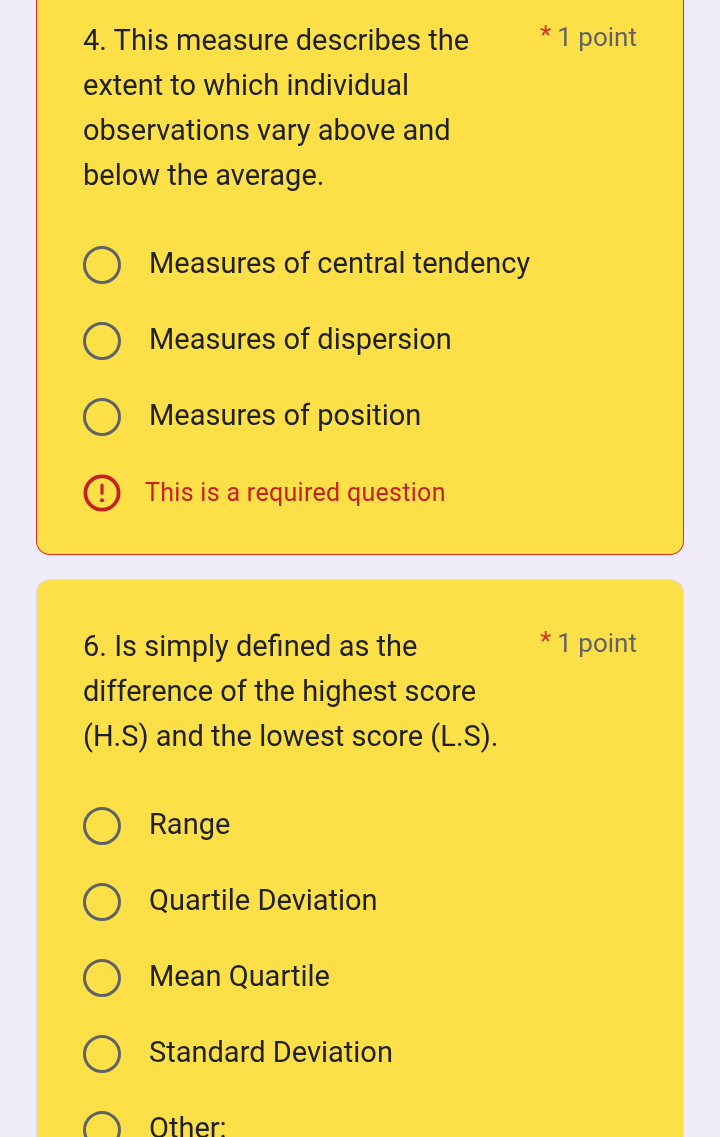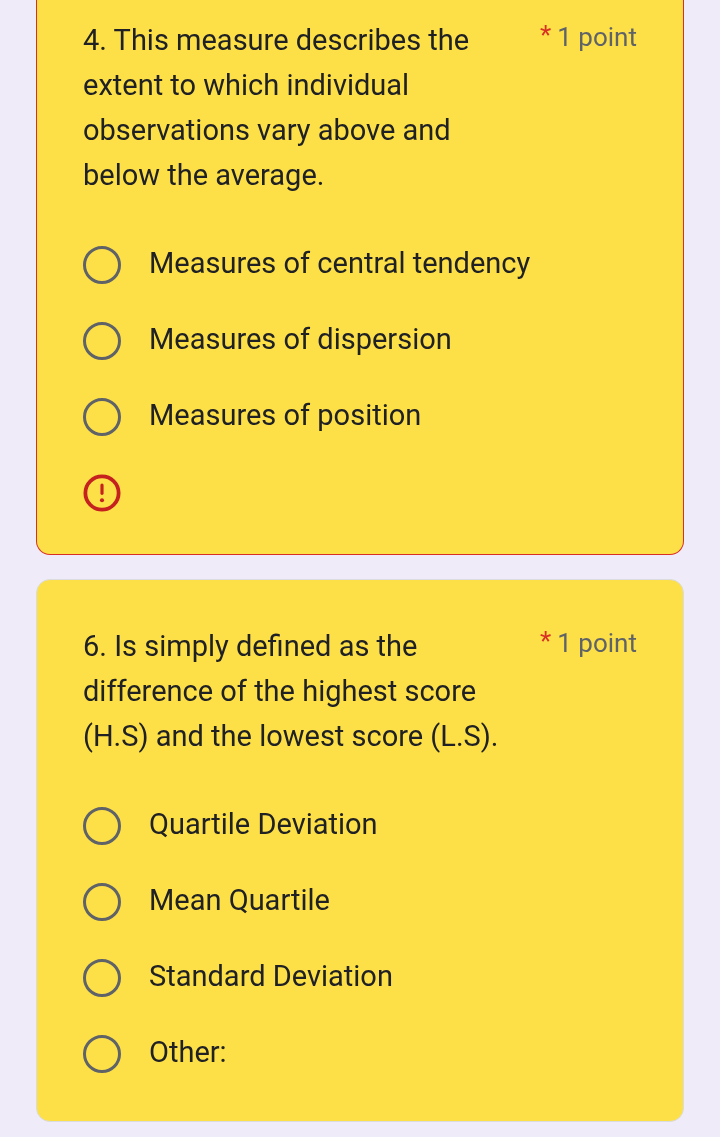--- a/index.html
+++ b/index.html
@@ -120,32 +120,37 @@
       <div class="radio"></div>
       <span class="option-label">Measures of position</span>
     </div>
   </div>
   <div class="error-row">
     <svg class="error-icon" viewBox="0 0 24 24">
       <circle cx="12" cy="12" r="10.5" fill="none" stroke="#c5221f" stroke-width="2.4"></circle>
       <rect x="11" y="6" width="2" height="7.2" rx="1" fill="#c5221f"></rect>
       <circle cx="12" cy="16.6" r="1.3" fill="#c5221f"></circle>
     </svg>
+    <span class="error-text">This is a required question</span>
   </div>
 </div>
 
 <div class="card normal">
   <div class="question-header">
     <div class="question-text">6. Is simply defined as the difference of the highest score (H.S) and the lowest score (L.S).</div>
     <div class="points-group">
       <span class="asterisk">*</span>
       <span class="points">1 point</span>
     </div>
   </div>
   <div class="options">
+    <div class="option">
+      <div class="radio"></div>
+      <span class="option-label">Range</span>
+    </div>
     <div class="option">
       <div class="radio"></div>
       <span class="option-label">Quartile Deviation</span>
     </div>
     <div class="option">
       <div class="radio"></div>
       <span class="option-label">Mean Quartile</span>
     </div>
     <div class="option">
       <div class="radio"></div>

